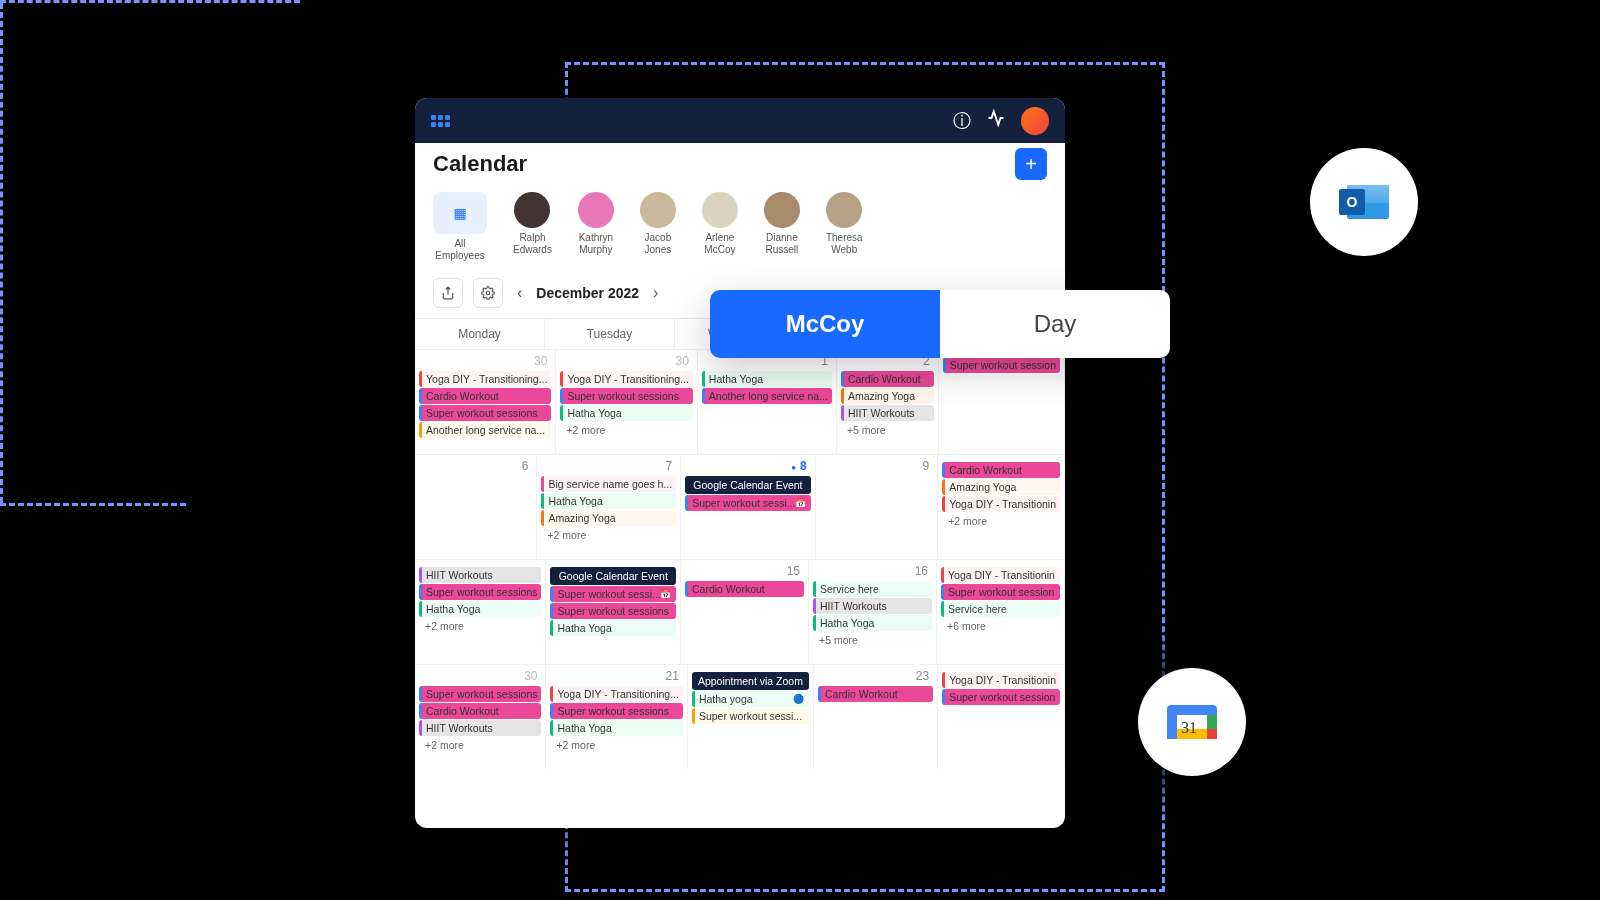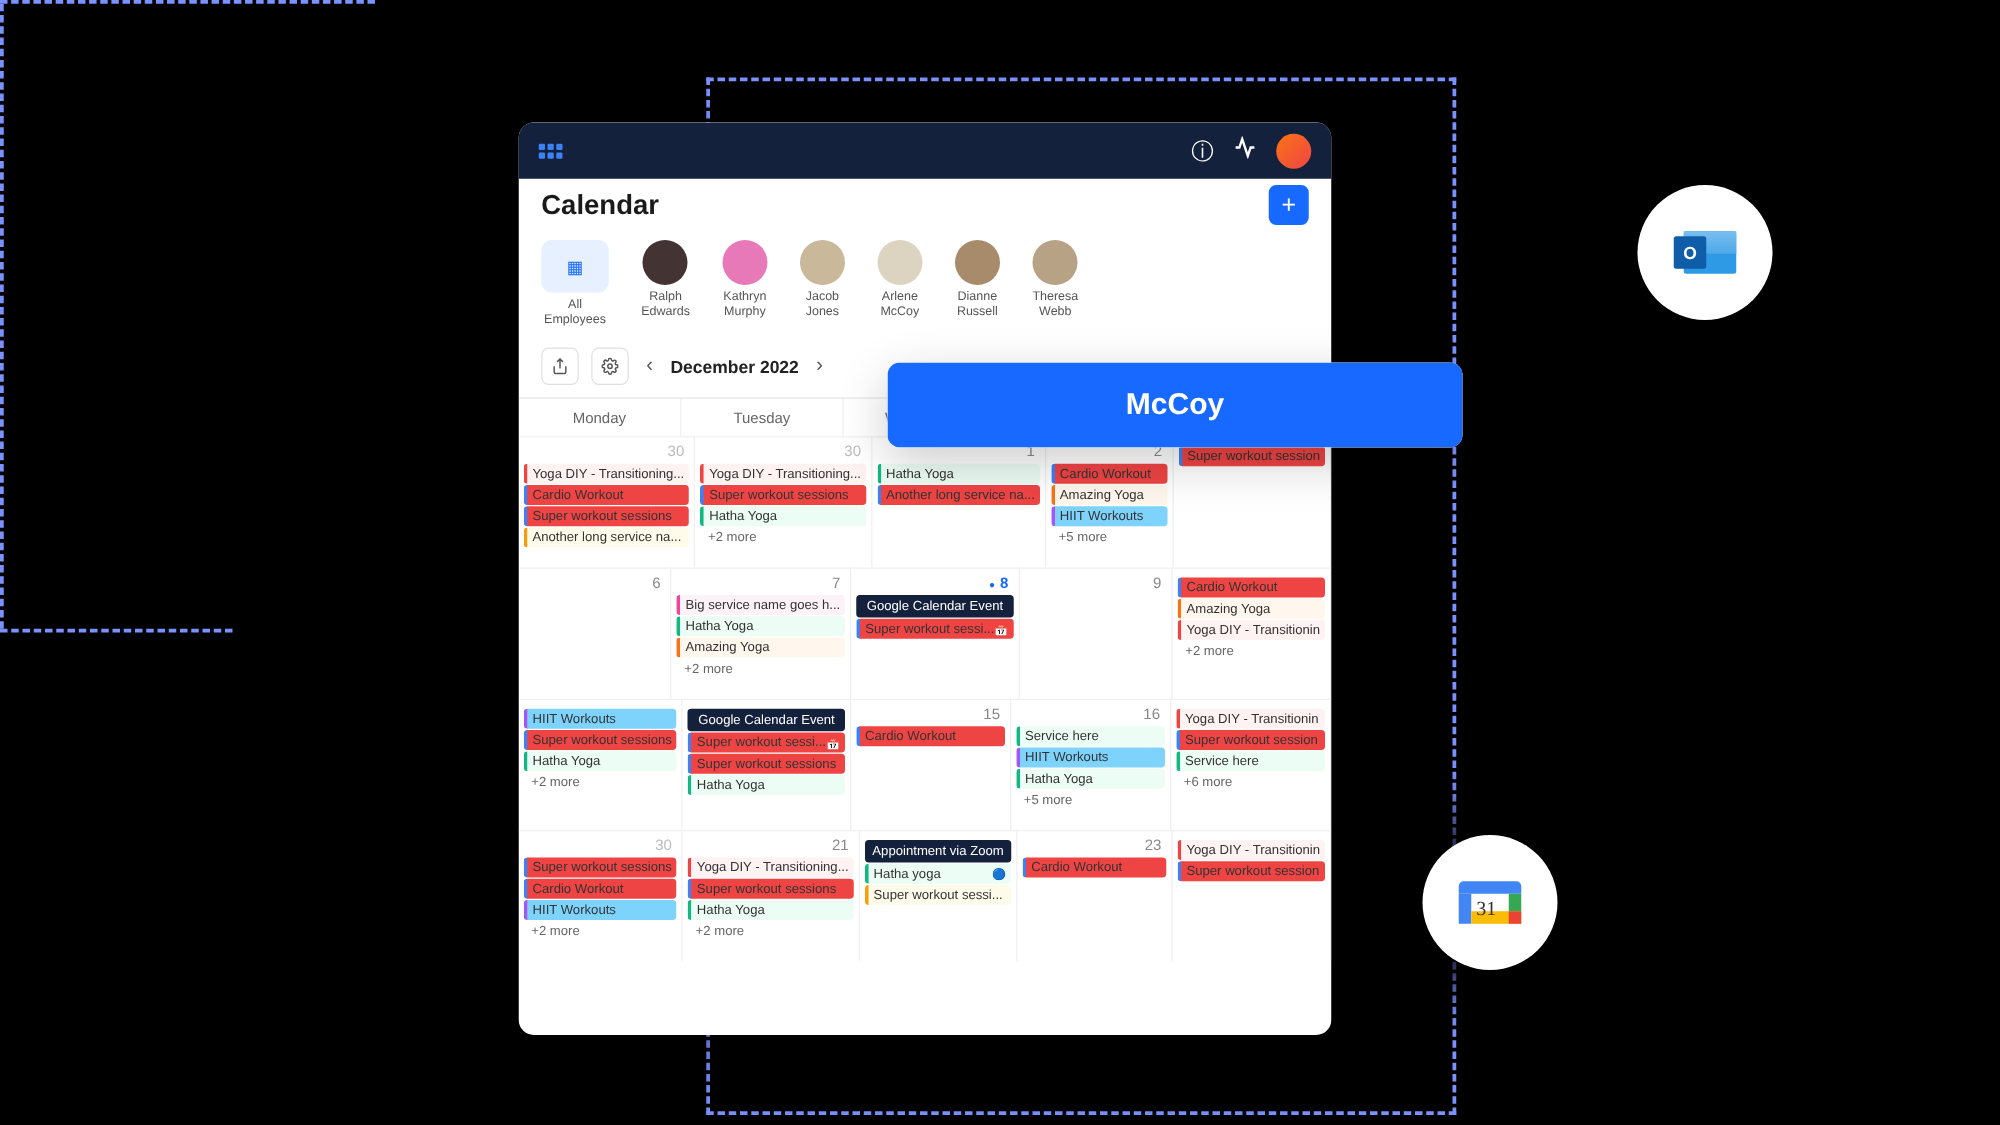--- a/index.html
+++ b/index.html
@@ -34,24 +34,24 @@
 .daynames { display: grid; grid-template-columns: repeat(5,1fr); }
 .dayname { font-size: 12px; color: #666; text-align: center; padding: 8px 0; border-right: 1px solid #f0f0f0; }
 .weeks { }
 .week { display: grid; grid-template-columns: repeat(5,1fr); }
 .cell { border-right: 1px solid #f0f0f0; border-top: 1px solid #f0f0f0; min-height: 105px; padding: 2px 2px 4px; position: relative; font-size: 11px; }
 .datenum { text-align: right; font-size: 12px; color: #888; padding: 2px 6px; }
 .today .datenum { color: #1769ff; font-weight: 600; }
 .today .datenum::before { content: "●"; margin-right: 4px; font-size: 8px; }
 .ev { margin: 1px 2px; padding: 2px 4px; border-radius: 3px; border-left: 3px solid; font-size: 10.5px; color: #333; white-space: nowrap; overflow: hidden; text-overflow: ellipsis; cursor: pointer; display: flex; align-items: center; justify-content: space-between; }
 .ev.red { border-color: #ef4444; background: #fef2f2; }
-.ev.blue { border-color: #3b82f6; background: #ef4444; align-items: flex-end; }
+.ev.blue { border-color: #3b82f6; background: #ec4899; }
 .ev.green { border-color: #10b981; background: #ecfdf5; }
 .ev.yellow { border-color: #f59e0b; background: #fffbeb; }
-.ev.purple { border-color: #a855f7; background: #7dd3fc; }
+.ev.purple { border-color: #a855f7; background: #e5e5e5; }
 .ev.pink { border-color: #ec4899; background: #fdf2f8; }
 .ev.orange { border-color: #f97316; background: #fff7ed; }
 .ev.dark { background: #14213d; color: #fff; border: none; justify-content: center; padding: 3px 6px; }
 .more { font-size: 10.5px; color: #666; padding: 2px 8px; cursor: pointer; }
 .badge { font-size: 9px; }
 .view-switch { position: absolute; left: 710px; top: 290px; width: 460px; height: 68px; background: #fff; border-radius: 10px; display: flex; overflow: hidden; box-shadow: 0 12px 40px rgba(0,0,0,0.2); z-index: 20; }
 .vbtn { flex: 1; display: flex; align-items: center; justify-content: center; font-size: 24px; font-weight: 500; color: #444; cursor: pointer; }
 .vbtn.active { background: #1769ff; color: #fff; font-weight: 600; }
 .ext-icon { position: absolute; width: 108px; height: 108px; border-radius: 50%; background: #fff; display: flex; align-items: center; justify-content: center; box-shadow: 0 0 40px 20px rgba(0,0,0,0.85); z-index: 15; }
 .ext-outlook { left: 1310px; top: 148px; }
@@ -381,20 +381,21 @@
               <span>Super workout session</span>
             </div>
           </div>
         </div>
       </div>
   </div>
 </div>
 
 <div class="view-switch" id="viewswitch">
     <div class="vbtn active">McCoy</div>
+    <div class="vbtn">Day</div>
   </div>
 
 <div class="ext-icon ext-outlook">
   <div class="outlook-logo">
     <div class="outlook-env"></div>
     <div class="outlook-sq">O</div>
   </div>
 </div>
 <div class="ext-icon ext-gcal">
   <div class="gcal-logo">

